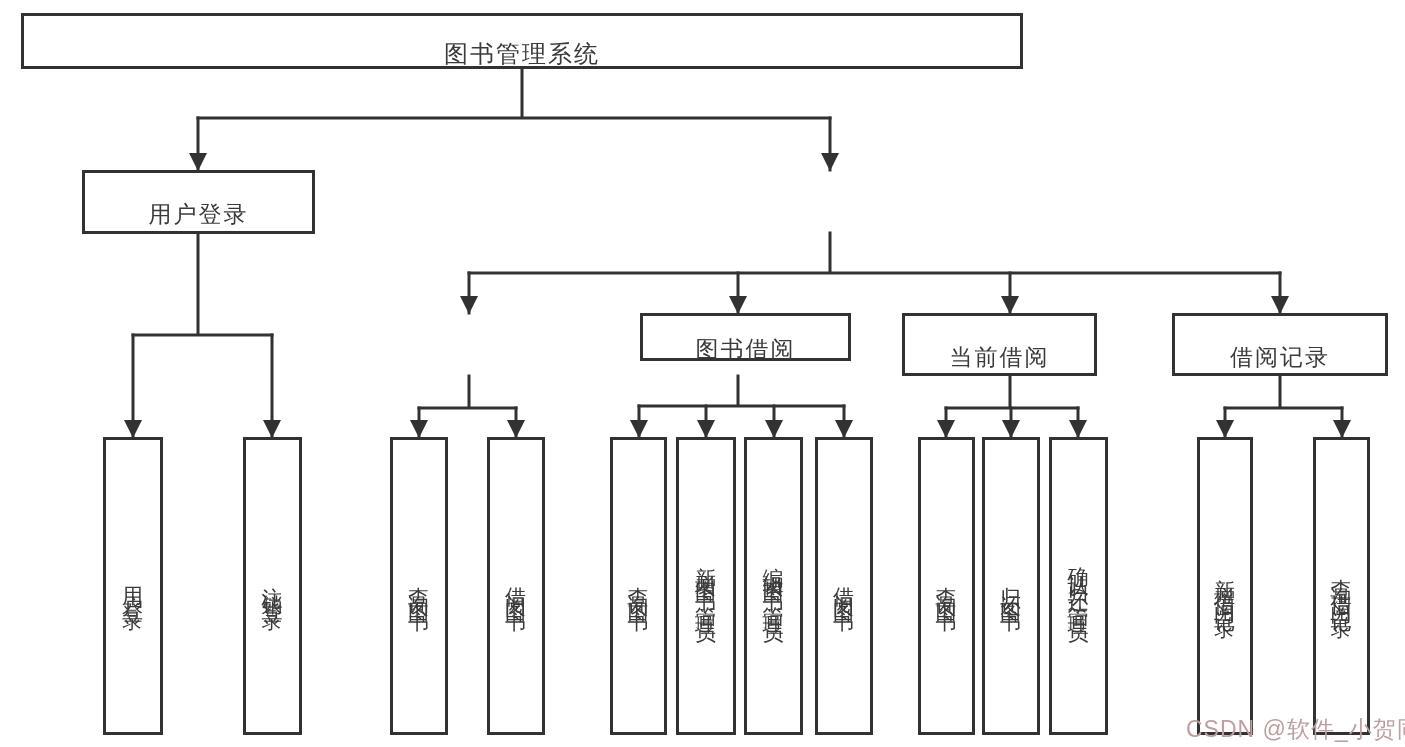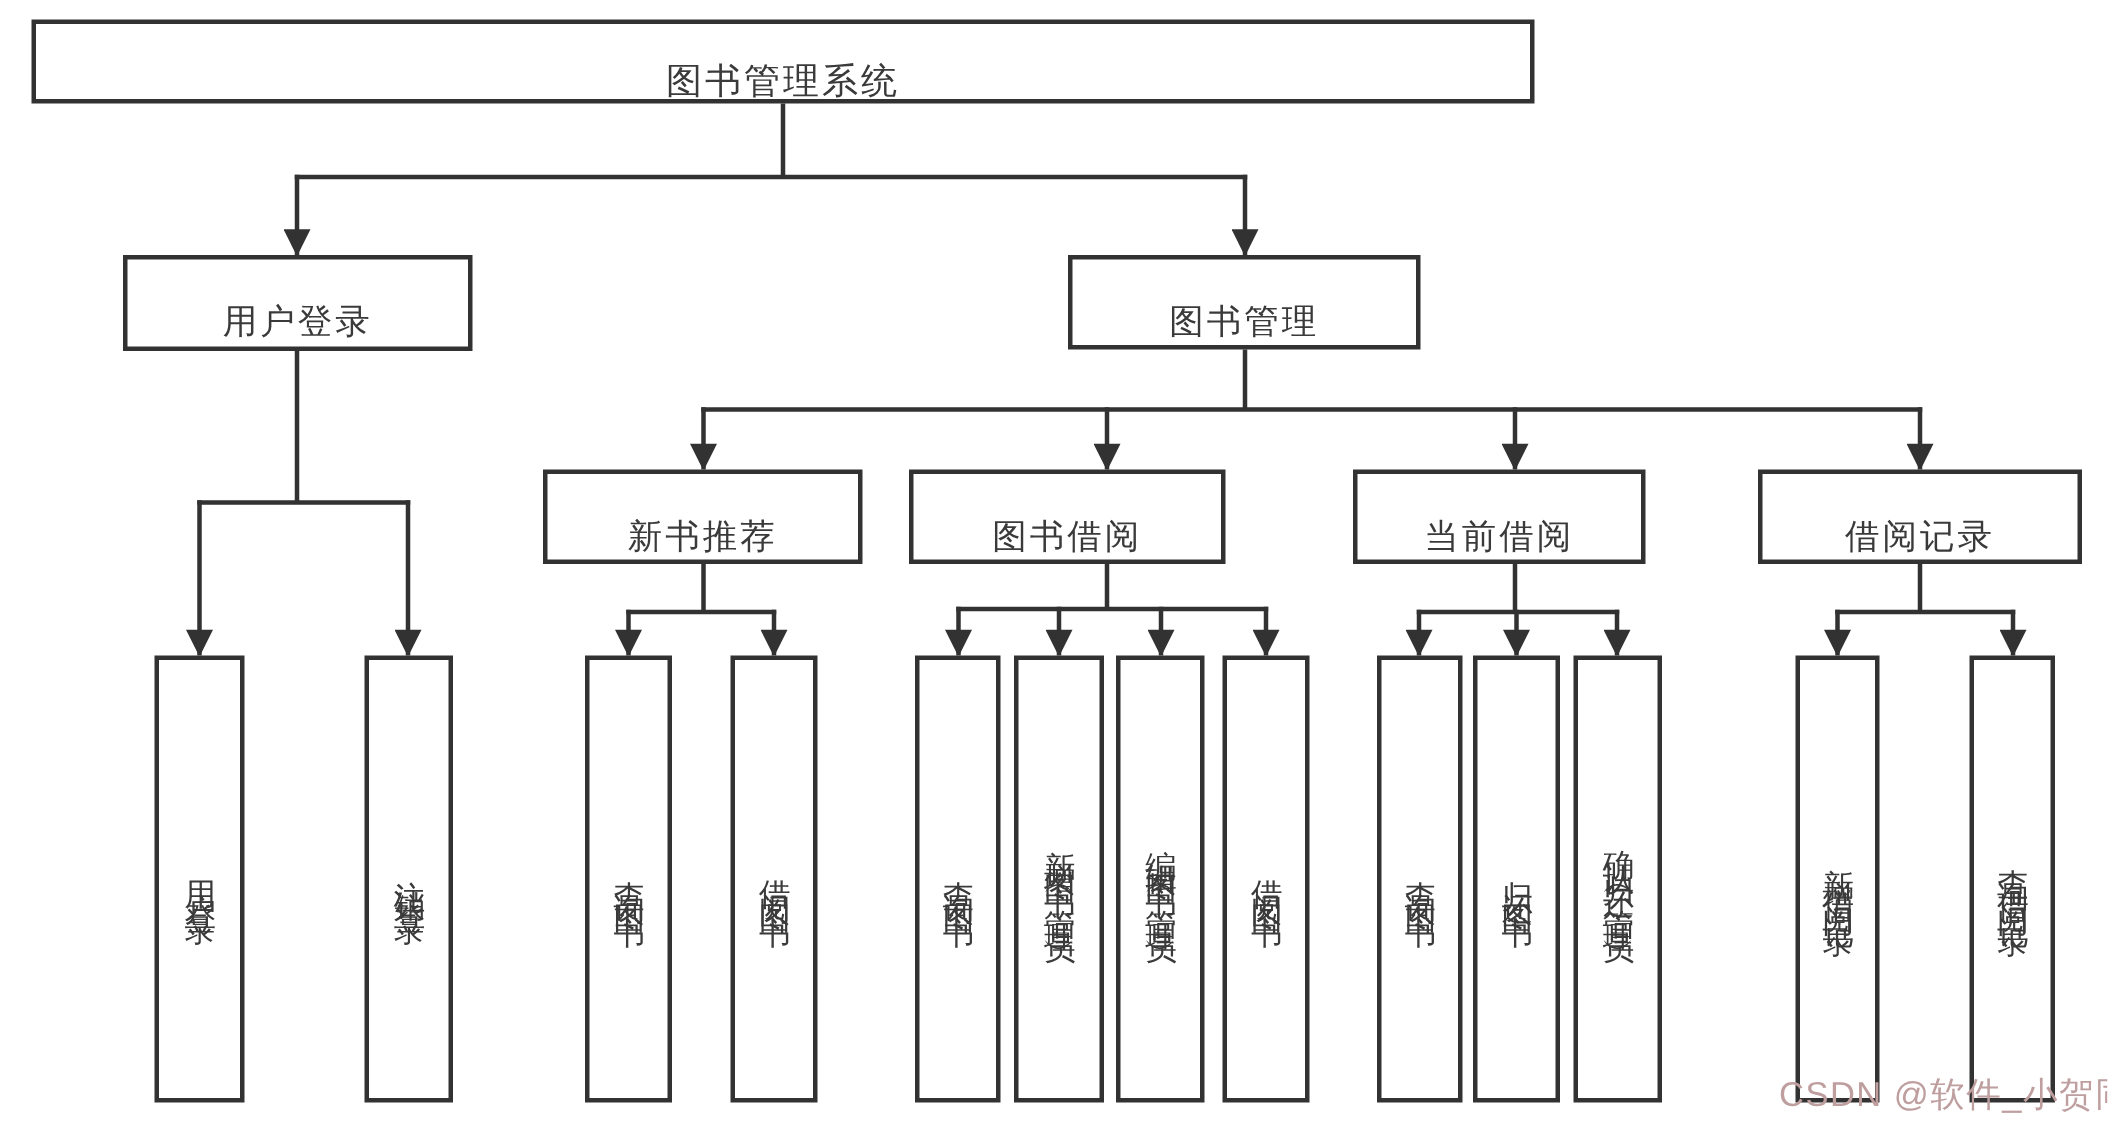--- a/index.html
+++ b/index.html
@@ -104,28 +104,22 @@
     <path class="conn" marker-end="url(#arrow)" d="M1342,408 L1342,437"></path>
   </svg>
 
   <div class="box h root" style="left:21px; top:13px; width:1002px; height:56px;">
     <span>图书管理系统</span>
   </div>
 
   <div class="box h" style="left:82px; top:170px; width:233px; height:64px;">
     <span>用户登录</span>
   </div>
-  <div class="box h" style="left:712px; top:170px; width:235px; height:63px;">
-    <span>图书管理</span>
-  </div>
 
-  <div class="box h" style="left:362px; top:313px; width:213px; height:63px;">
-    <span>新书推荐</span>
-  </div>
-  <div class="box h" style="left:606px; top:313px; width:211px; height:63px;">
+  <div class="box h" style="left:640px; top:313px; width:211px; height:48px;">
     <span>图书借阅</span>
   </div>
   <div class="box h" style="left:902px; top:313px; width:195px; height:63px;">
     <span>当前借阅</span>
   </div>
   <div class="box h" style="left:1172px; top:313px; width:216px; height:63px;">
     <span>借阅记录</span>
   </div>
 
   <div class="box v" style="left:103px; top:437px; width:60px; height:298px;">

